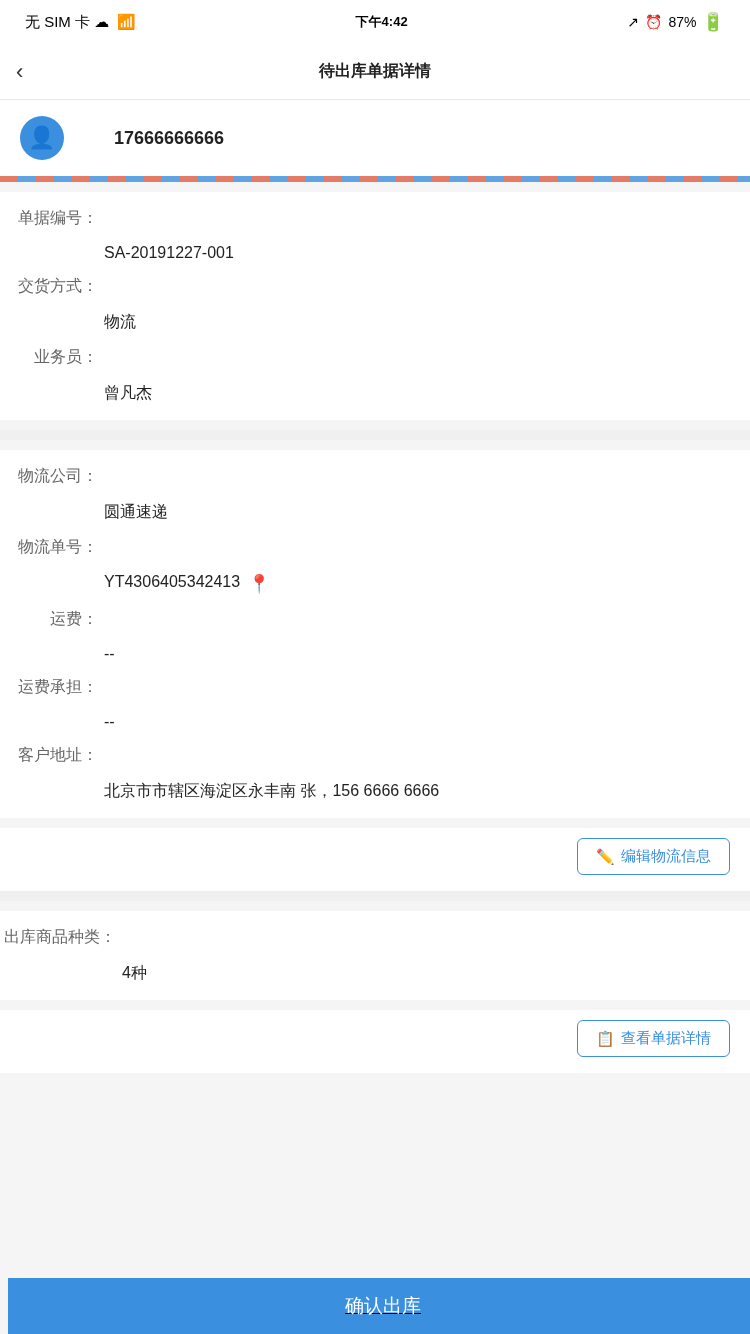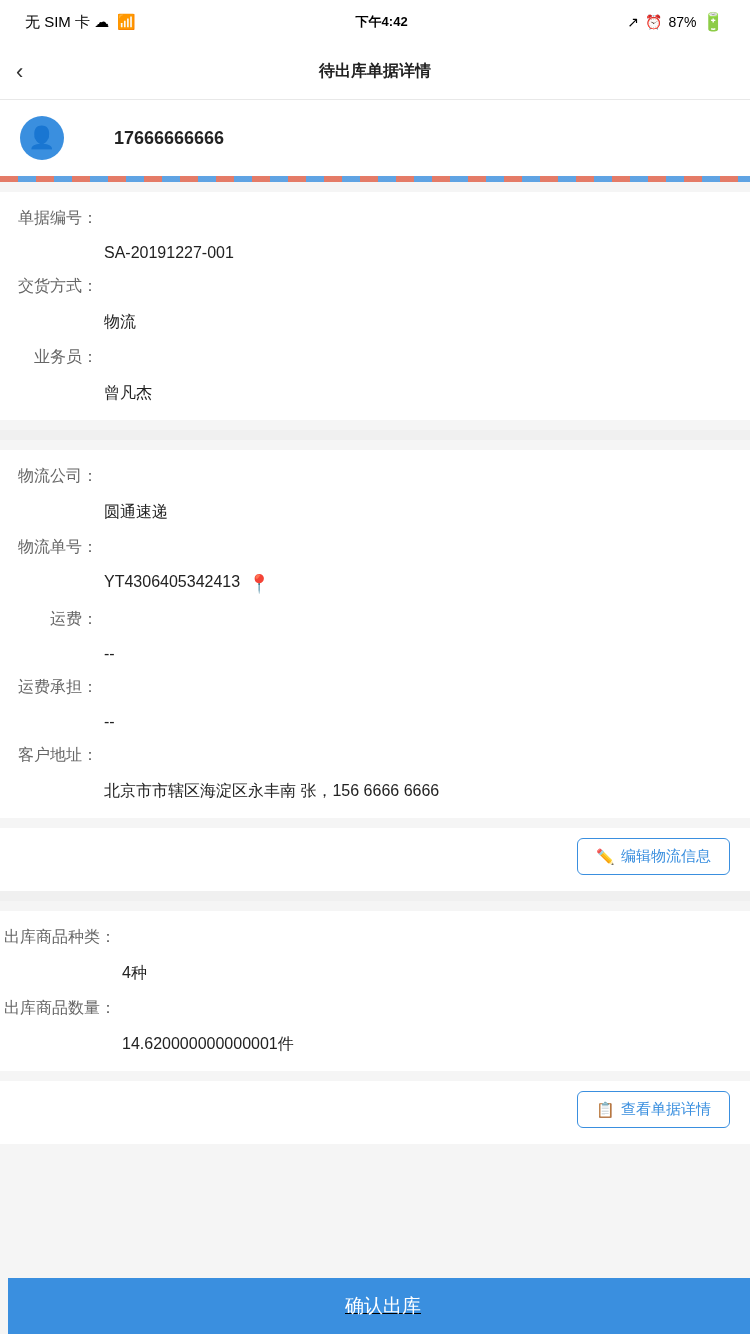--- a/index.html
+++ b/index.html
@@ -285,24 +285,20 @@
   </button>
 </div>
 
 <div class="thin-separator"></div>
 
 <div class="section-card">
   <div class="info-row">
     <span class="info-label">出库商品种类：</span>
     <span class="info-value">4种</span>
   </div>
-  <div class="info-row">
-    <span class="info-label">出库商品数量：</span>
-    <span class="info-value">14.620000000000001件</span>
-  </div>
 </div>
 
 <div class="view-detail-row">
   <button class="view-btn">
     <span>📋</span>
     <span>查看单据详情</span>
   </button>
 </div>
 
 <div class="bottom-spacer"></div>

